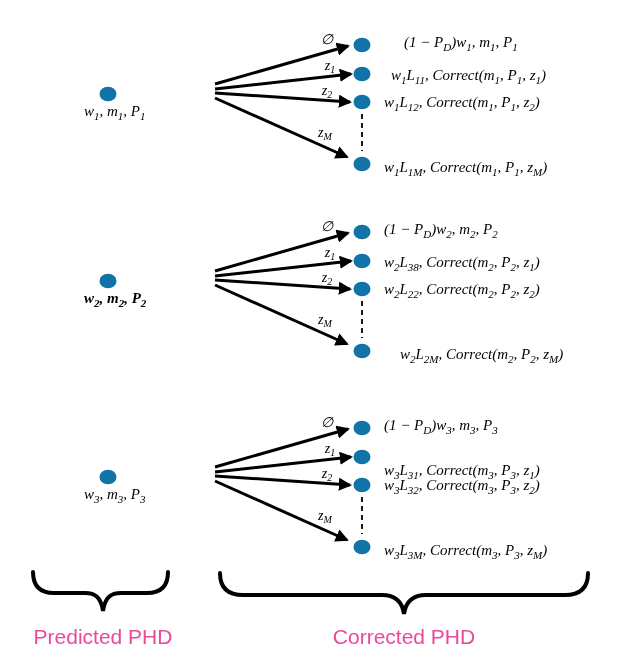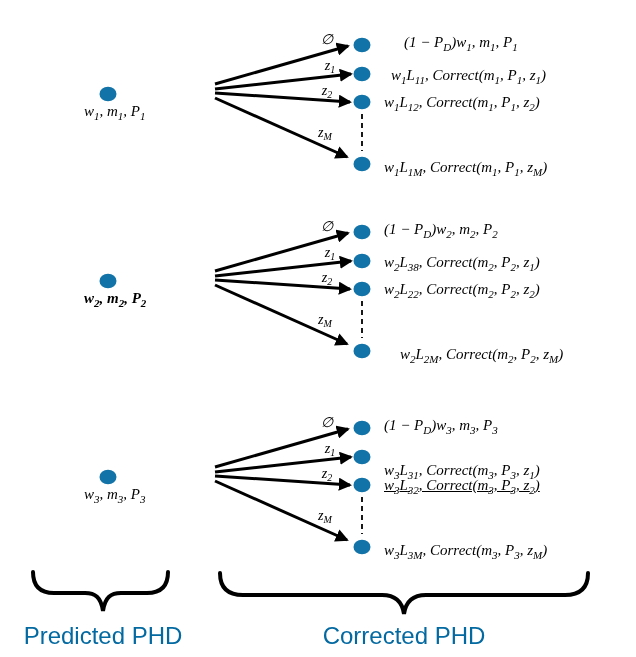--- a/index.html
+++ b/index.html
@@ -5,22 +5,22 @@
   html,body{margin:0;padding:0;background:#ffffff;}
   #canvas{position:relative;width:636px;height:657px;background:#ffffff;overflow:hidden;
           font-family:"Liberation Serif", serif;}
   #shapes{position:absolute;left:0;top:0;}
   .mathlabel{position:absolute;color:#000;font-style:italic;font-size:15px;white-space:nowrap;
              transform:translateY(-50%);line-height:1;}
   .mathlabel sub{font-size:11px;font-style:italic;}
   .edgelabel{position:absolute;color:#000;font-style:italic;font-size:14px;white-space:nowrap;
              transform:translate(-50%,-50%);line-height:1;}
   .edgelabel sub{font-size:10px;}
-  .footerlabel{position:absolute;color:#0369a1;font-family:"Liberation Sans", sans-serif;
-               font-size:24px;white-space:nowrap;transform:translate(-50%,-50%);line-height:1;}
+  .footerlabel{position:absolute;color:#ec4899;font-family:"Liberation Sans", sans-serif;
+               font-size:21px;white-space:nowrap;transform:translate(-50%,-50%);line-height:1;}
 </style>
 </head>
 <body>
 
 <div id="canvas">
 
   <svg id="shapes" width="636" height="657" viewBox="0 0 636 657">
     <defs>
       <marker id="ah" viewBox="0 0 10 10" refX="8.5" refY="5" markerWidth="4.4" markerHeight="4.4" orient="auto" markerUnits="strokeWidth">
         <path d="M0,0 L10,5 L0,10 z" fill="#000000"></path>
@@ -92,19 +92,19 @@
   <div class="mathlabel" style="left:384px;top:291px;">w<sub>2</sub>L<sub>22</sub>, Correct(m<sub>2</sub>, P<sub>2</sub>, z<sub>2</sub>)</div>
   <div class="mathlabel" style="left:384px;top:356px;margin-left:16px;">w<sub>2</sub>L<sub>2M</sub>, Correct(m<sub>2</sub>, P<sub>2</sub>, z<sub>M</sub>)</div>
 
   <div class="mathlabel" style="left:84px;top:496px;">w<sub>3</sub>, m<sub>3</sub>, P<sub>3</sub></div>
   <div class="edgelabel" style="left:327px;top:423px;">∅</div>
   <div class="edgelabel" style="left:330px;top:450px;">z<sub>1</sub></div>
   <div class="edgelabel" style="left:327px;top:475px;">z<sub>2</sub></div>
   <div class="edgelabel" style="left:325px;top:517px;">z<sub>M</sub></div>
   <div class="mathlabel" style="left:384px;top:427px;">(1 − P<sub>D</sub>)w<sub>3</sub>, m<sub>3</sub>, P<sub>3</sub></div>
   <div class="mathlabel" style="left:384px;top:460px;margin-top:12px;">w<sub>3</sub>L<sub>31</sub>, Correct(m<sub>3</sub>, P<sub>3</sub>, z<sub>1</sub>)</div>
-  <div class="mathlabel" style="left:384px;top:487px;text-decoration:underline;">w<sub>3</sub>L<sub>32</sub>, Correct(m<sub>3</sub>, P<sub>3</sub>, z<sub>2</sub>)</div>
+  <div class="mathlabel" style="left:384px;top:487px;">w<sub>3</sub>L<sub>32</sub>, Correct(m<sub>3</sub>, P<sub>3</sub>, z<sub>2</sub>)</div>
   <div class="mathlabel" style="left:384px;top:552px;">w<sub>3</sub>L<sub>3M</sub>, Correct(m<sub>3</sub>, P<sub>3</sub>, z<sub>M</sub>)</div>
 
   <div class="footerlabel" style="left:103px;top:636px;">Predicted PHD</div>
   <div class="footerlabel" style="left:404px;top:636px;">Corrected PHD</div>
 
 </div>
 
 </body></html>

